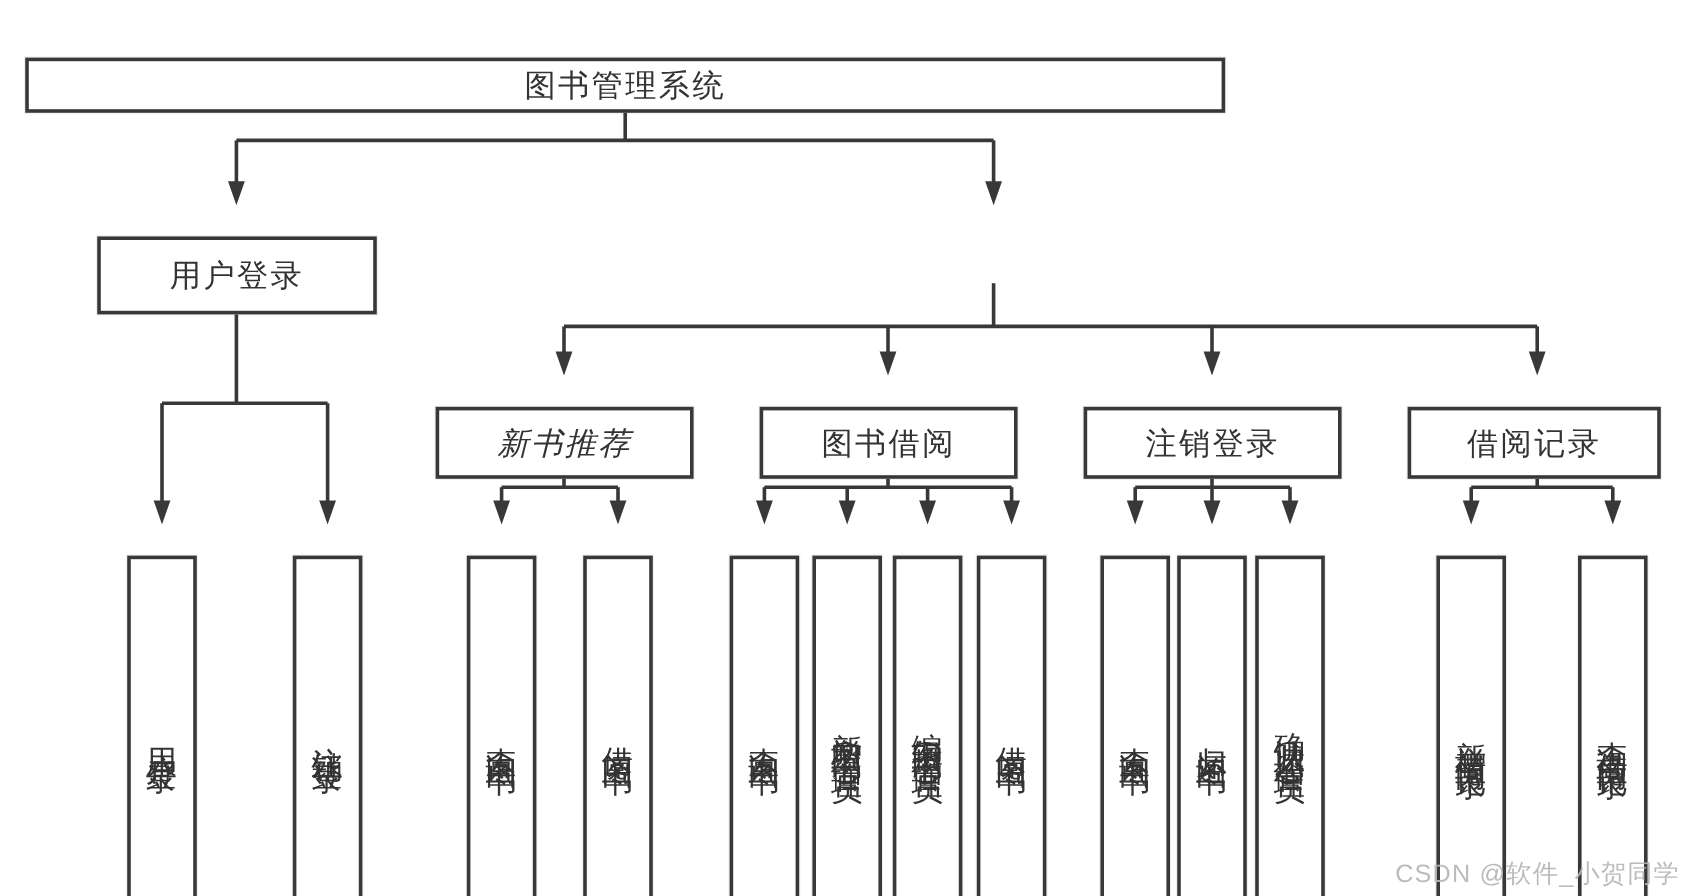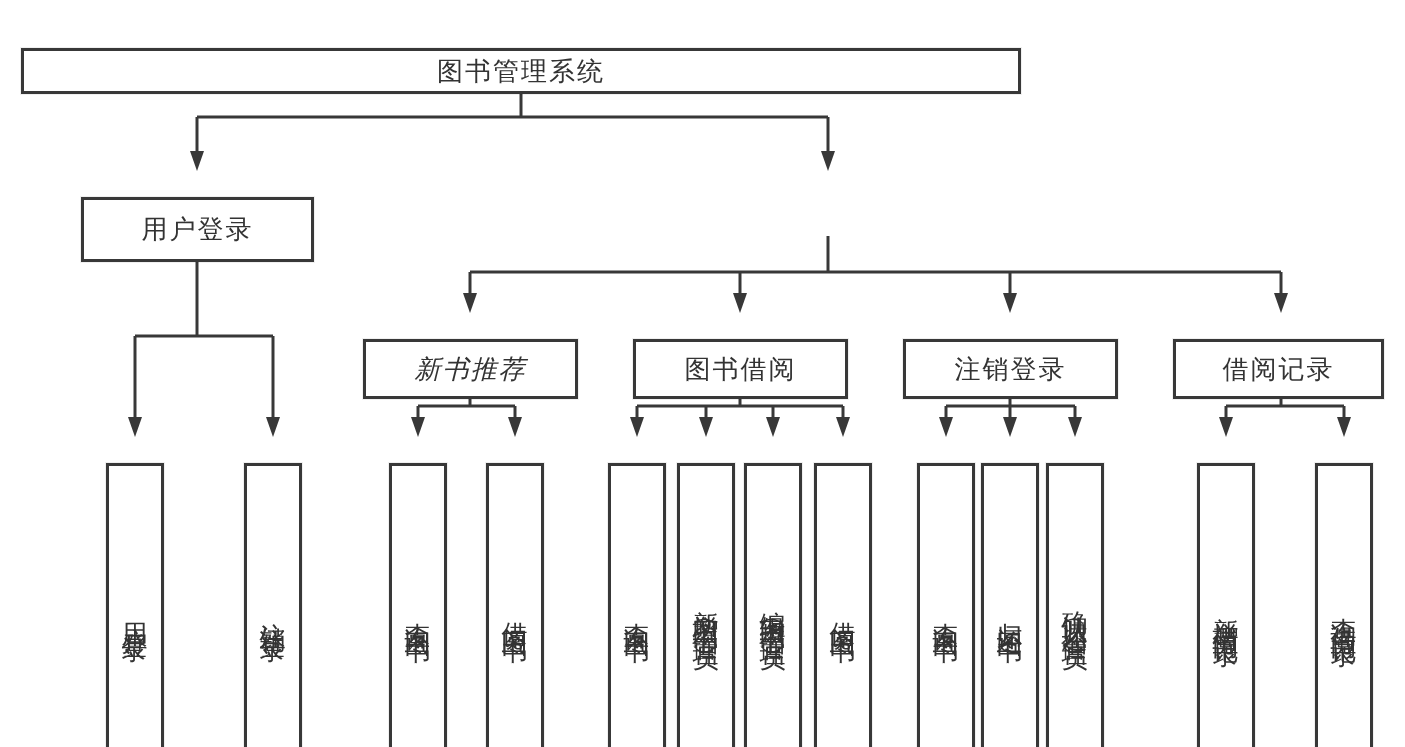--- a/index.html
+++ b/index.html
@@ -149,14 +149,15 @@
   <div class="box leaf" style="left:744px; top:437px; width:58px; height:298px;">编辑图书（管理员）</div>
   <div class="box leaf" style="left:814px; top:437px; width:58px; height:298px;">借阅图书</div>
 
   <div class="box leaf" style="left:917px; top:437px; width:58px; height:298px;">查询图书</div>
   <div class="box leaf" style="left:981px; top:437px; width:58px; height:298px;">归还图书</div>
   <div class="box leaf" style="left:1046px; top:437px; width:58px; height:298px;">确认归还（管理员）</div>
 
   <div class="box leaf" style="left:1197px; top:437px; width:58px; height:298px;">新增借阅记录</div>
   <div class="box leaf" style="left:1315px; top:437px; width:58px; height:298px;">查询借阅记录</div>
 
+  <div class="watermark">CSDN @软件_小贺同学</div>
 
 </div>
 
 </body></html>

